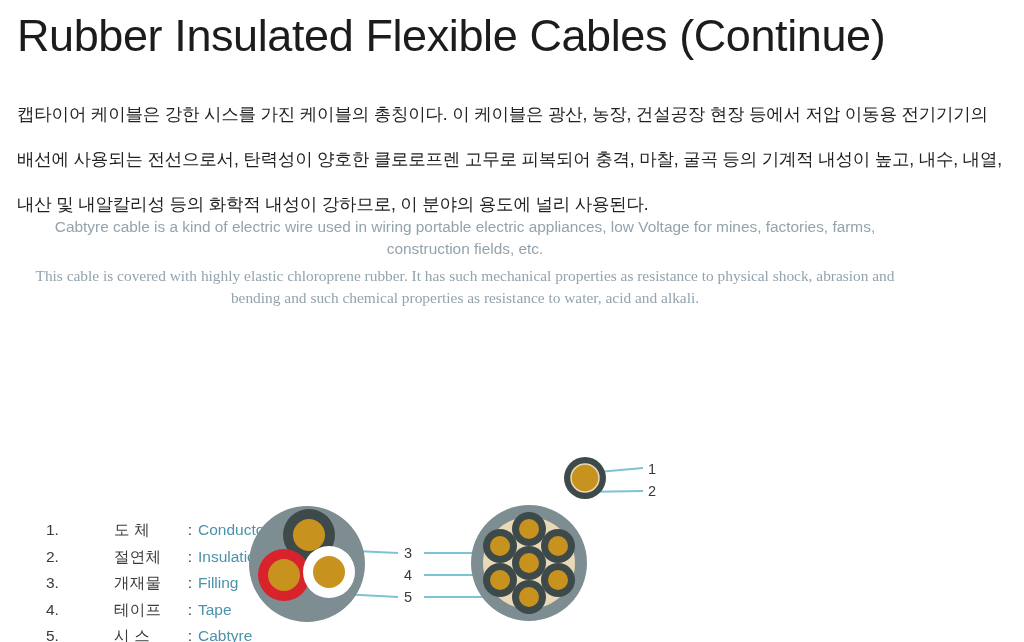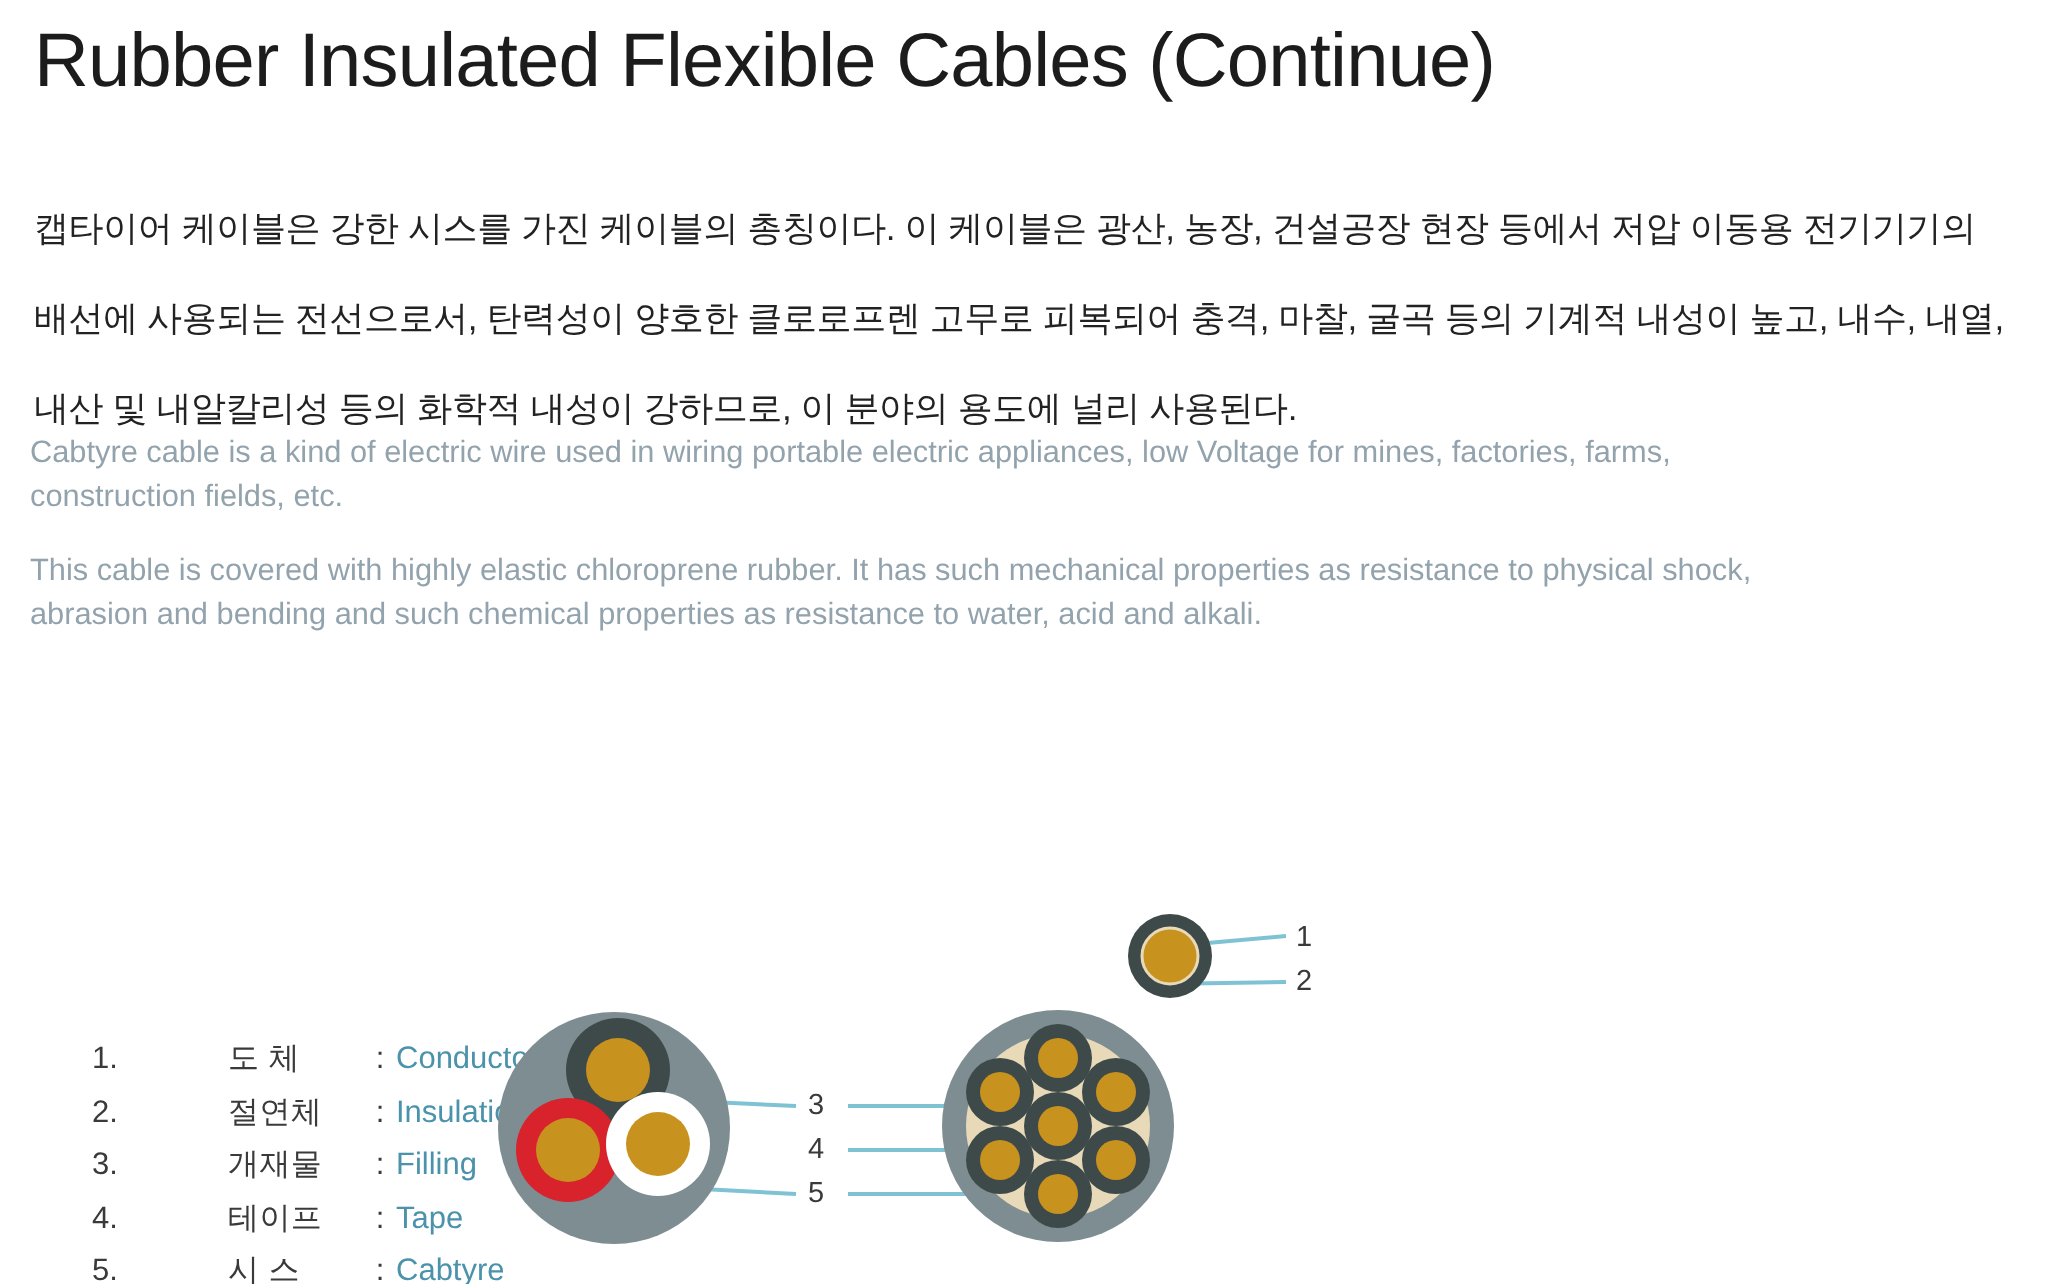--- a/index.html
+++ b/index.html
@@ -14,21 +14,21 @@
     overflow: hidden;
     font-family: "Liberation Sans", "DejaVu Sans", sans-serif;
     -webkit-font-smoothing: antialiased;
   }
 
   
   .page-title {
     position: absolute;
     left: 17px;
     top: 9px;
-    font-size: 38px;
+    font-size: 45px;
     font-weight: 400;
     color: #1c1c1c;
     letter-spacing: -0.4px;
     white-space: nowrap;
     line-height: 1.18;
     text-align: right;
   }
 
   
   .korean-block {
@@ -44,26 +44,28 @@
 
   
   .english-block {
     position: absolute;
     left: 15px;
     top: 216px;
     width: 900px;
     font-size: 15.4px;
     line-height: 21.5px;
     color: #93a3ad;
+    text-align: center;
   }
   .english-block p {
     margin: 0;
   }
   .english-block .spaced {
-    margin-top: 16px;
+    margin-top: 6px;
+    font-family: Liberation Serif, serif;
   }
 
   
   .legend {
     position: absolute;
     left: 46px;
     top: 489px;
   }
   .legend-row {
     display: flex;

